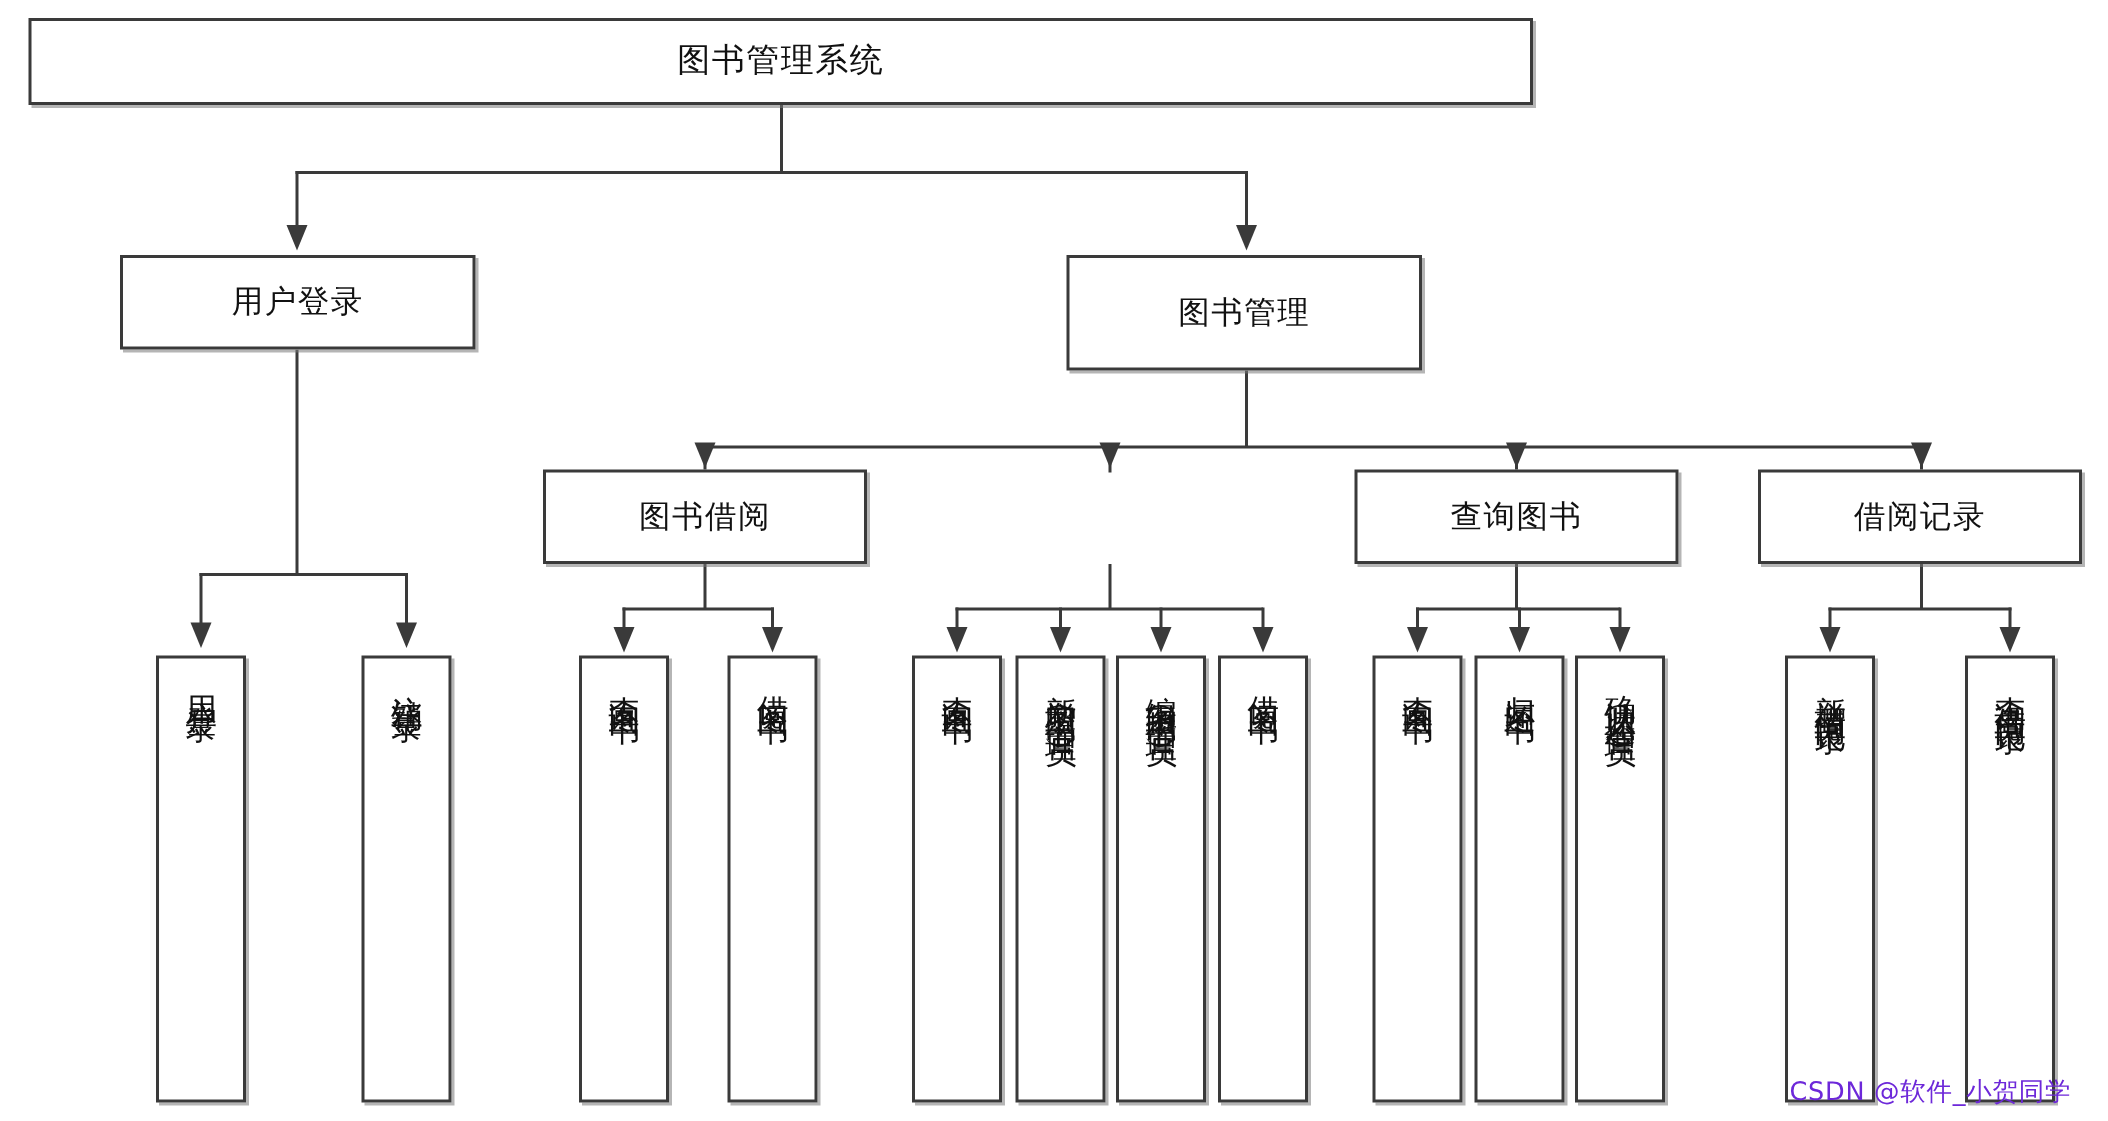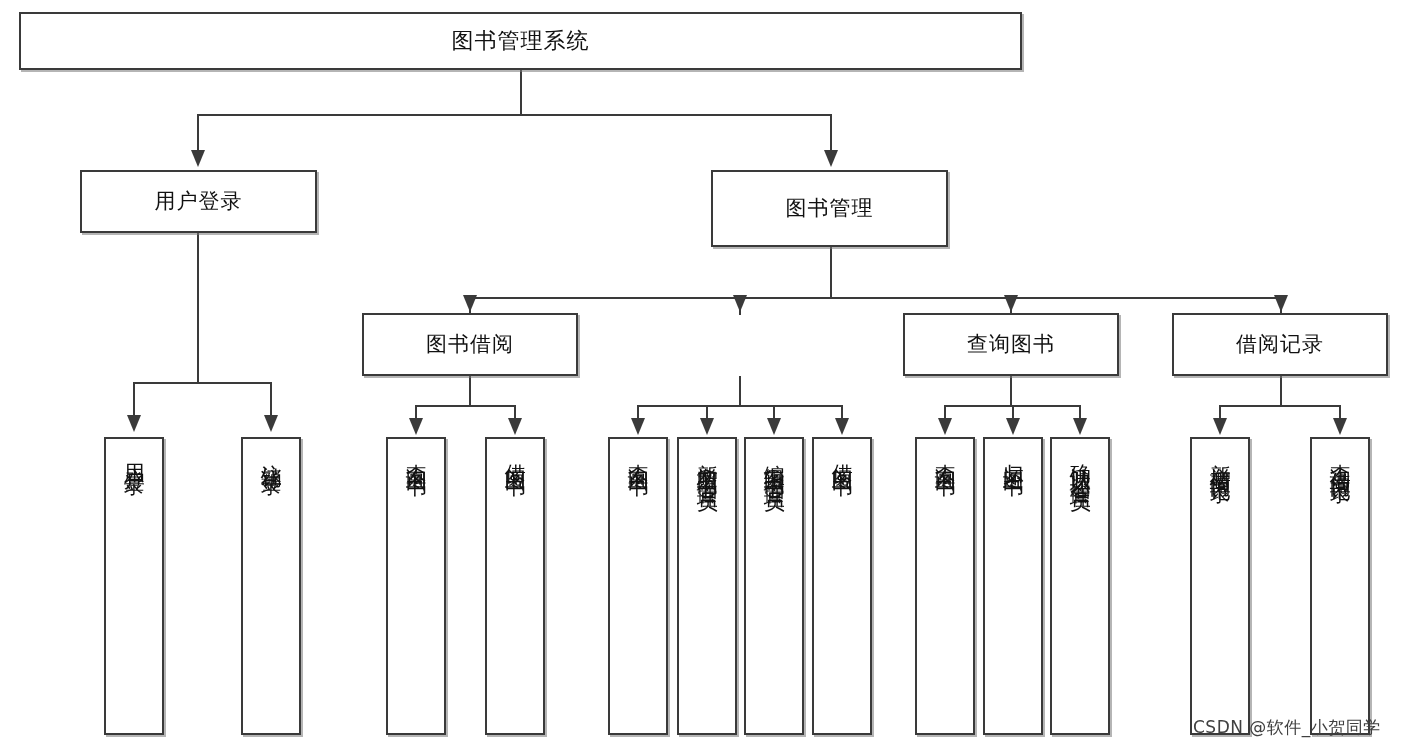--- a/index.html
+++ b/index.html
@@ -73,21 +73,21 @@
     position: absolute;
     width: 0;
     height: 0;
     border-left: 7px solid transparent;
     border-right: 7px solid transparent;
     border-top: 17px solid #3a3a3a;
   }
   .watermark {
     position: absolute;
     font-size: 17px;
-    color: #404040;
+    color: #6d28d9;
     letter-spacing: 0.5px;
     white-space: nowrap;
     user-select: none;
   }
 </style>
 </head>
 <body>
 
 <div id="canvas">
 

